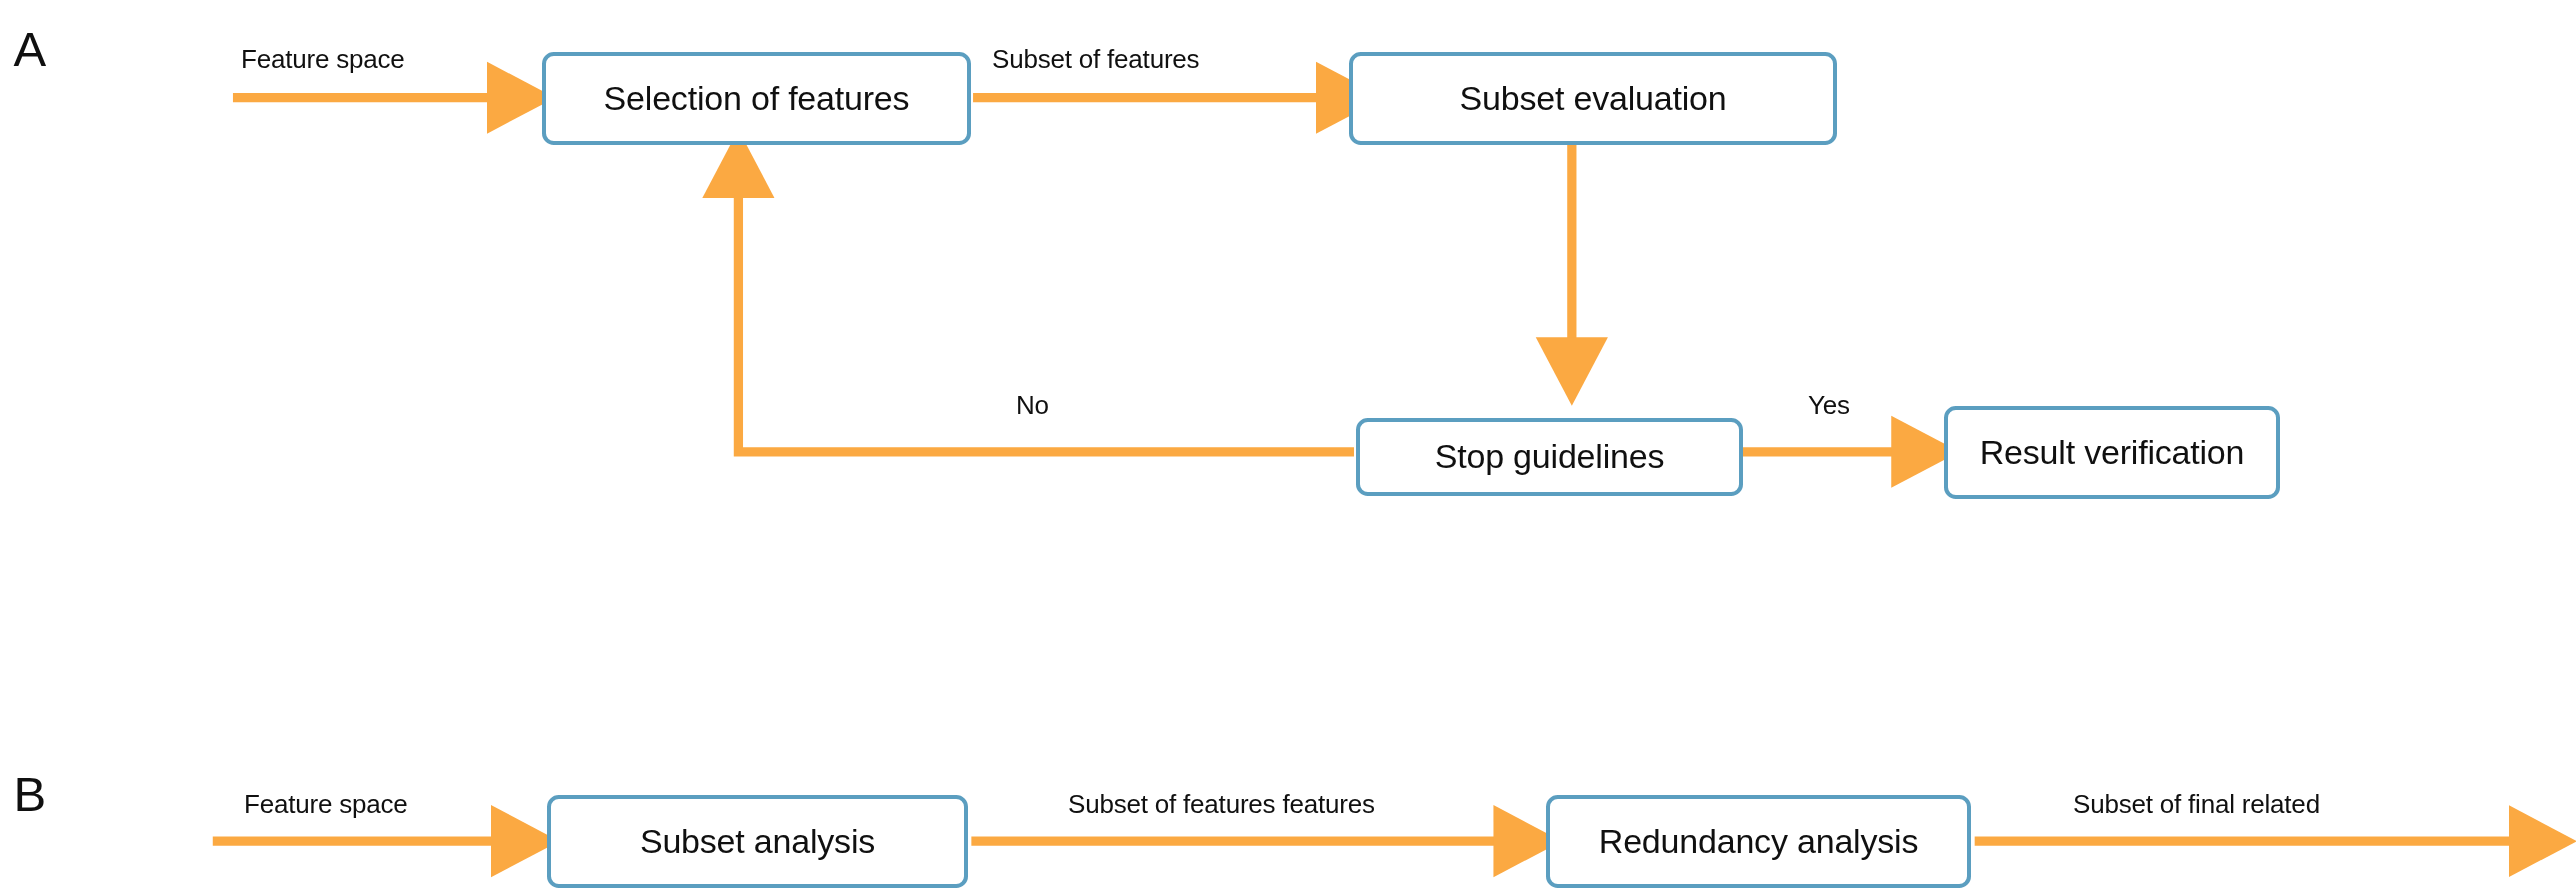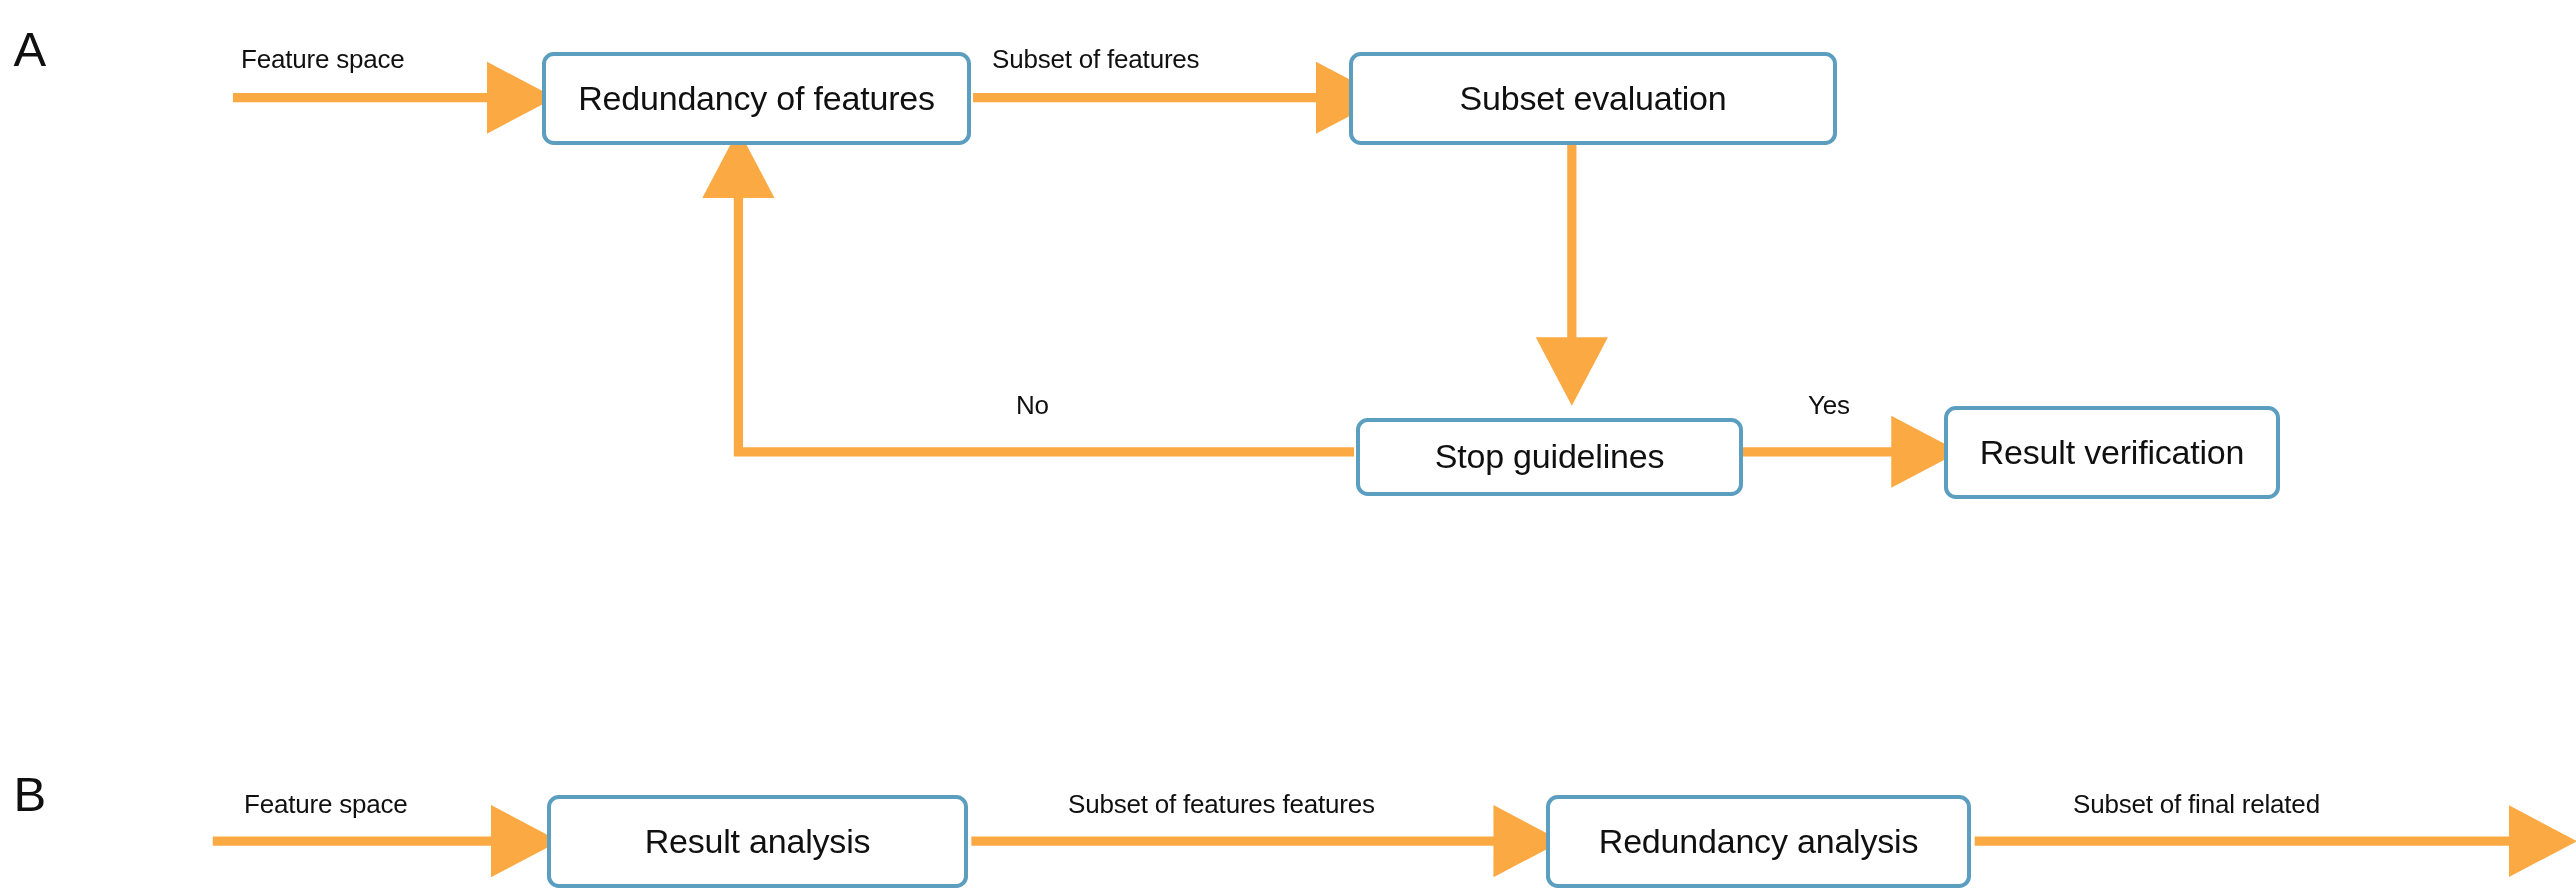--- a/index.html
+++ b/index.html
@@ -84,39 +84,39 @@
 
     <line x1="1155" y1="1000" x2="1833" y2="1000" stroke="#fba942" stroke-width="11" marker-end="url(#ah)"></line>
 
     <line x1="2348" y1="1000" x2="3040" y2="1000" stroke="#fba942" stroke-width="11" marker-end="url(#ah)"></line>
   </svg>
 
   <div class="panel-letter" style="left:13.5px; top:25px;">A</div>
 
   <div class="edge-label" style="left:241px; top:46px;">Feature space</div>
 
-  <div class="node" style="left:542px; top:52px; width:429px; height:93px;">Redundancy of features</div>
+  <div class="node" style="left:542px; top:52px; width:429px; height:93px;">Selection of features</div>
 
   <div class="edge-label" style="left:992px; top:46px;">Subset of features</div>
 
   <div class="node" style="left:1301px; top:52px; width:488px; height:93px;margin-left:48px;">Subset evaluation</div>
 
   <div class="edge-label" style="left:1016px; top:392px;">No</div>
 
   <div class="node" style="left:1356px; top:418px; width:387px; height:78px;">Stop guidelines</div>
 
   <div class="edge-label" style="left:1808px; top:392px;">Yes</div>
 
   <div class="node" style="left:1944px; top:406px; width:336px; height:93px;">Result verification</div>
 
   <div class="panel-letter" style="left:13.5px; top:770px;">B</div>
 
   <div class="edge-label" style="left:244px; top:791px;">Feature space</div>
 
-  <div class="node" style="left:547px; top:795px; width:421px; height:93px;">Result analysis</div>
+  <div class="node" style="left:547px; top:795px; width:421px; height:93px;">Subset analysis</div>
 
   <div class="edge-label" style="left:1068px; top:791px;">Subset of features features</div>
 
   <div class="node" style="left:1546px; top:795px; width:425px; height:93px;">Redundancy analysis</div>
 
   <div class="edge-label" style="left:2073px; top:791px;">Subset of final related</div>
 
 </div>
 
 

